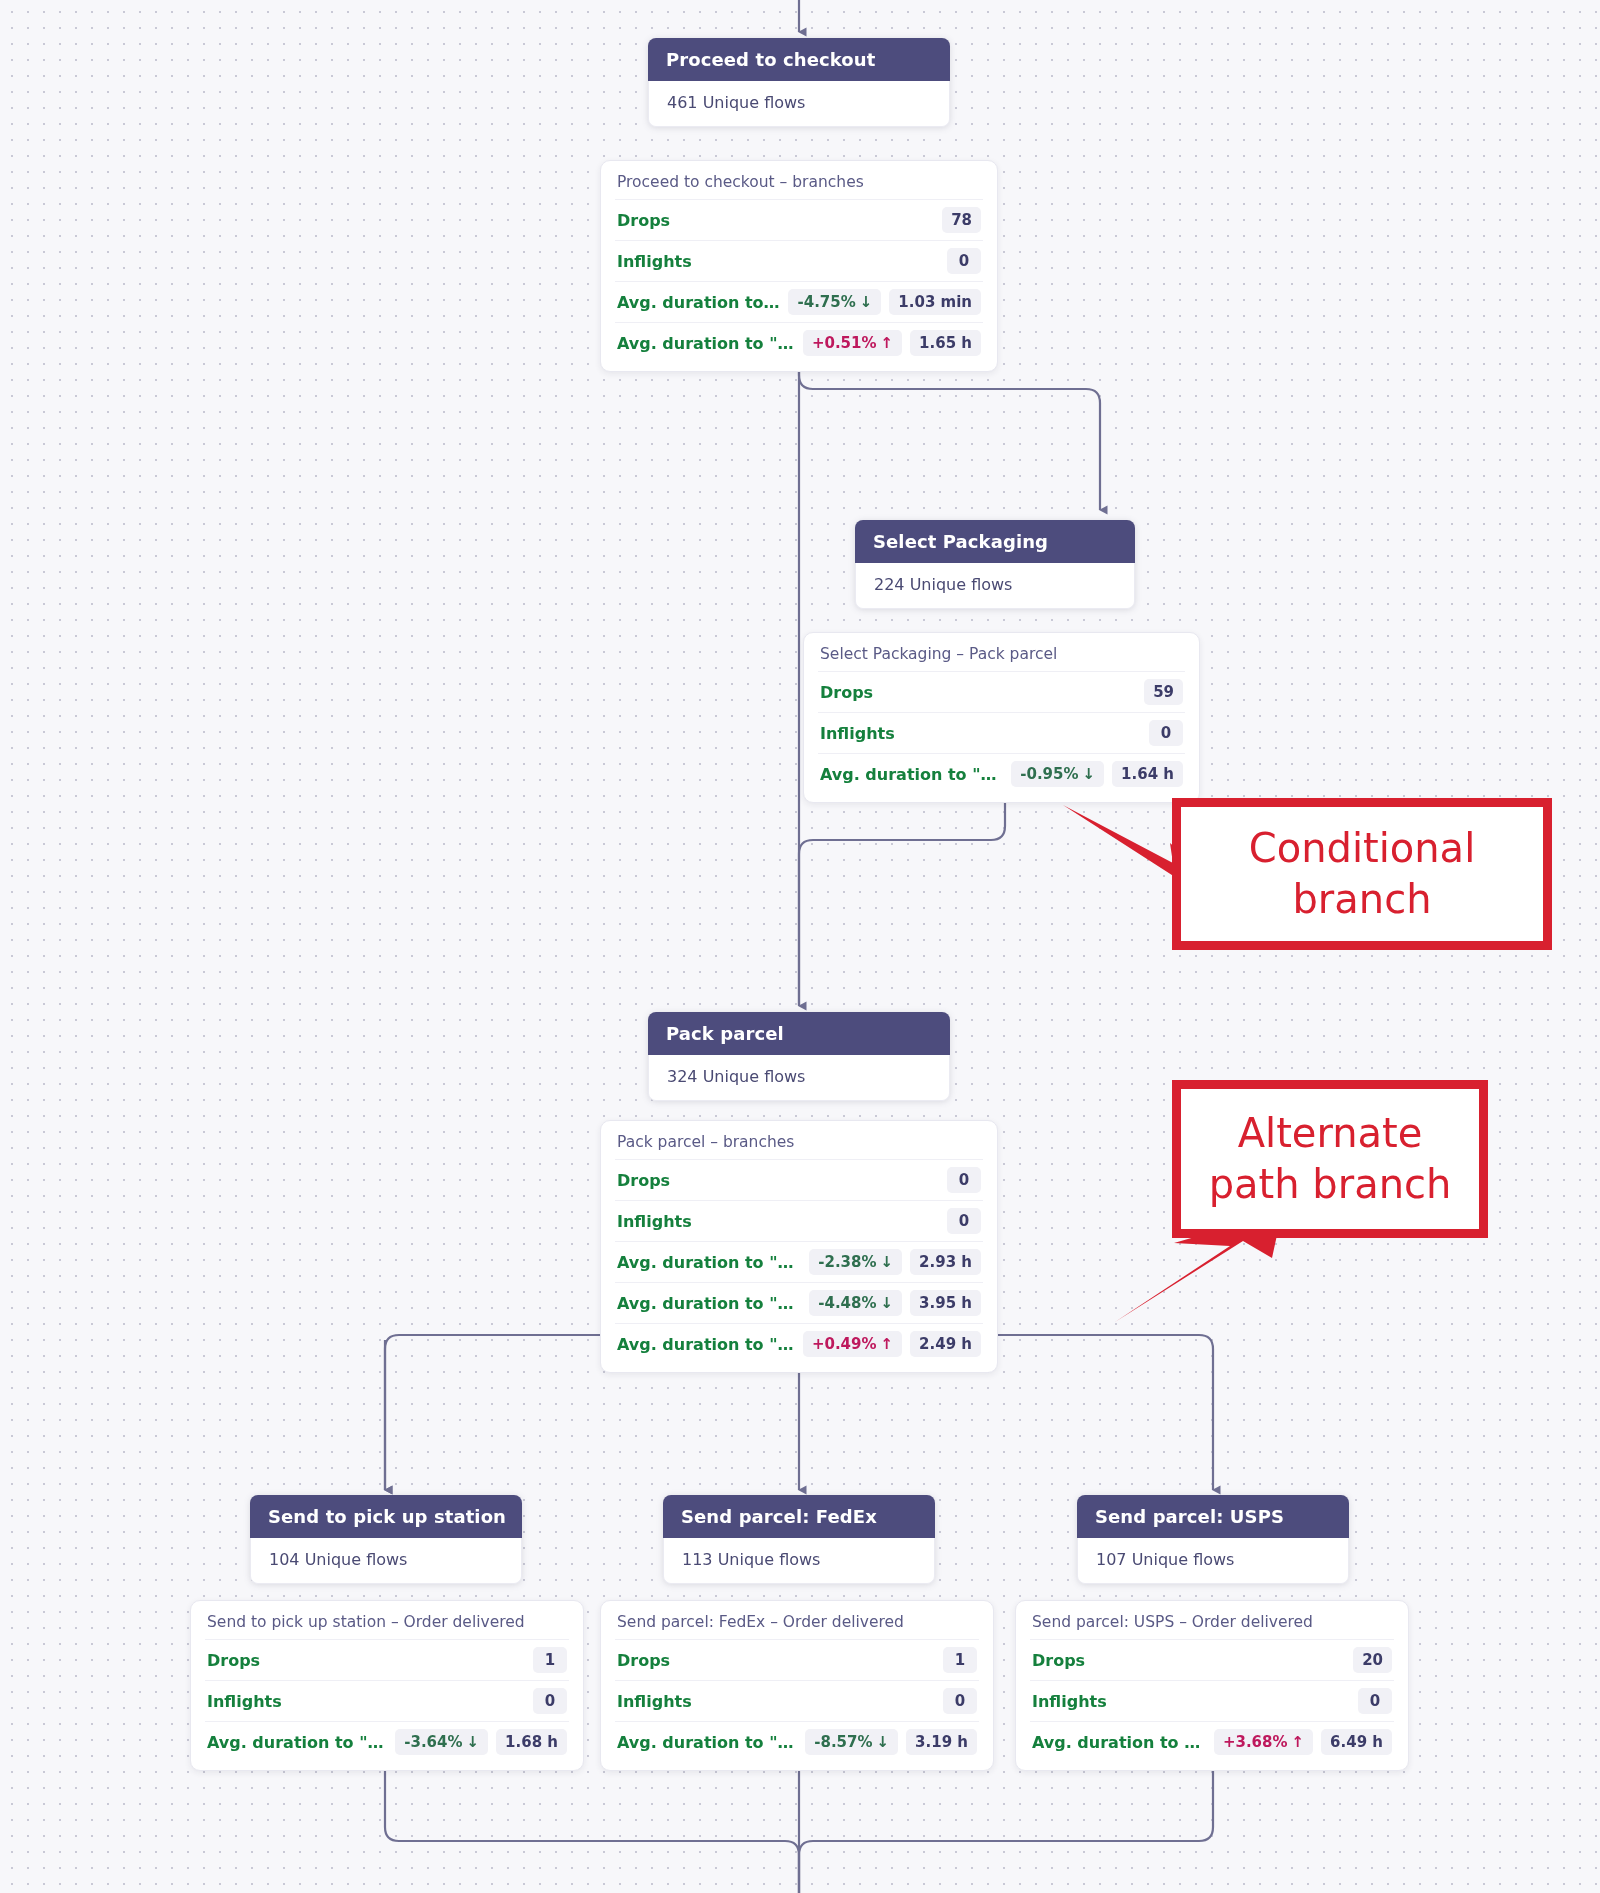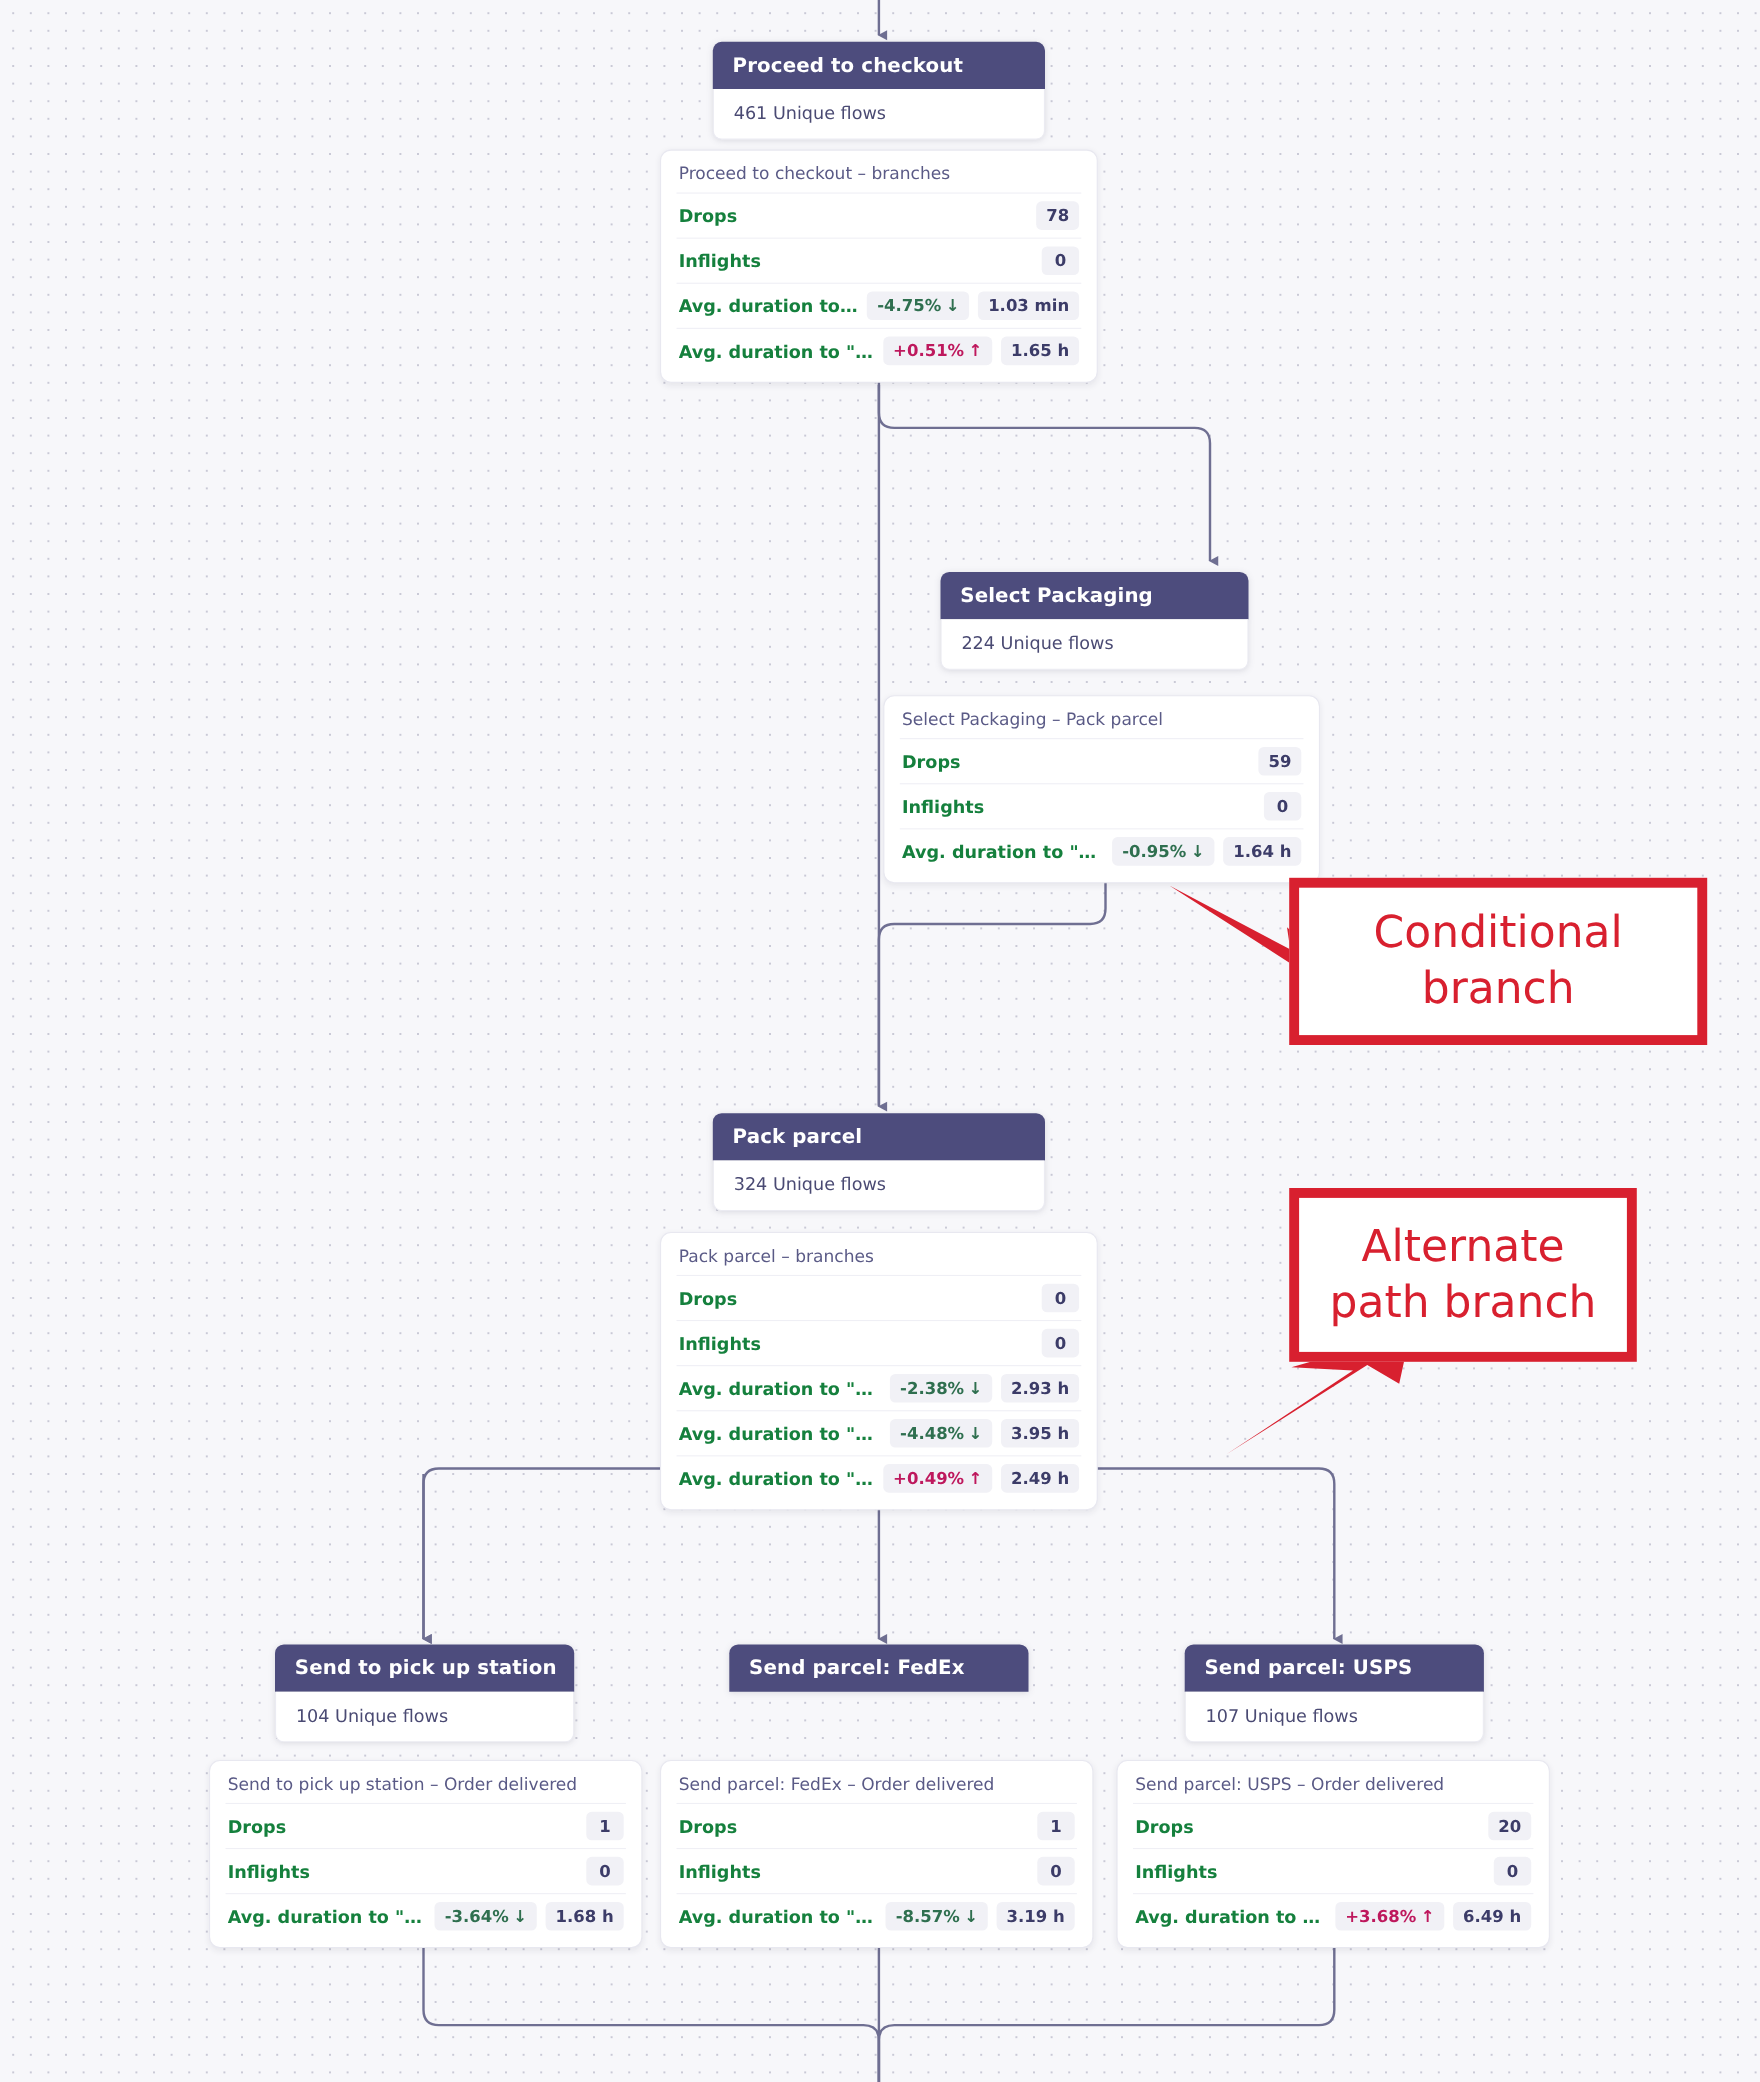--- a/index.html
+++ b/index.html
@@ -143,21 +143,21 @@
       <path d="M385,1755 L385,1827 Q385,1841 399,1841 L785,1841 Q799,1841 799,1855 L799,1893"></path>
       <path d="M799,1755 L799,1893"></path>
       <path d="M1213,1755 L1213,1827 Q1213,1841 1199,1841 L813,1841 Q799,1841 799,1855 L799,1893"></path>
     </g>
   </svg>
 
   <div class="node" style="left:648px; top:38px; width:302px;">
     <div class="node-head">Proceed to checkout</div>
     <div class="node-body">461 Unique flows</div>
   </div>
-  <div class="card" style="left:600px; top:136px; width:398px;">
+  <div class="card" style="left:600px; top:160px; width:398px;">
     <div class="card-title">Proceed to checkout – branches</div>
     <div class="row">
       <span class="label">Drops</span>
       <span class="pill num">78</span>
     </div>
     <div class="row">
       <span class="label">Inflights</span>
       <span class="pill num">0</span>
     </div>
     <div class="row">
@@ -261,20 +261,21 @@
       <span class="pill delta down">
         <span>-3.64%</span>
         <span class="arrow">↓</span>
       </span>
       <span class="pill dur">1.68 h</span>
     </div>
   </div>
 
   <div class="node" style="left:663px; top:1495px; width:272px;">
     <div class="node-head">Send parcel: FedEx</div>
+    <div class="node-body">113 Unique flows</div>
   </div>
   <div class="card" style="left:600px; top:1600px; width:394px;">
     <div class="card-title">Send parcel: FedEx – Order delivered</div>
     <div class="row">
       <span class="label">Drops</span>
       <span class="pill num">1</span>
     </div>
     <div class="row">
       <span class="label">Inflights</span>
       <span class="pill num">0</span>

